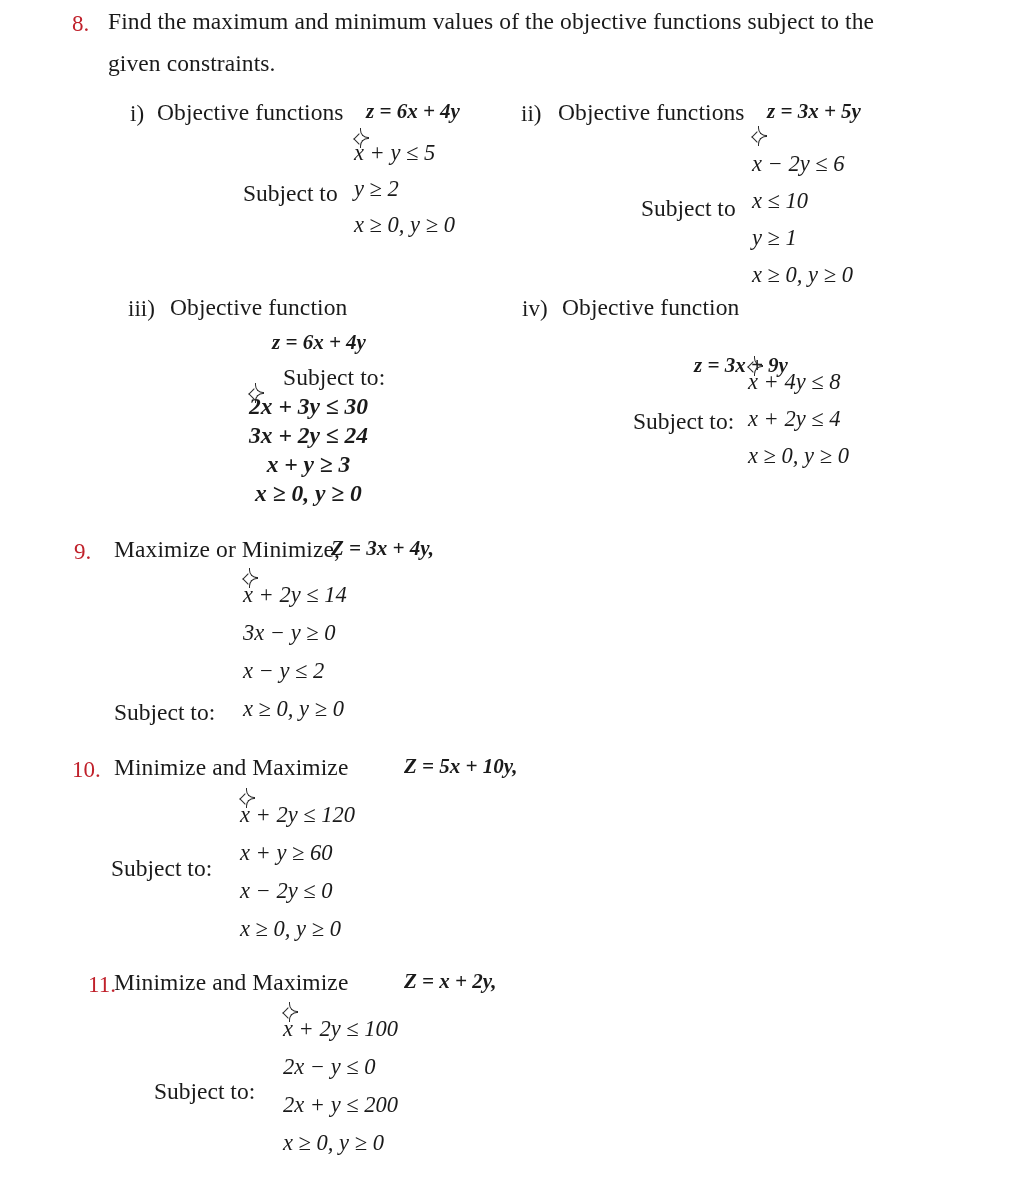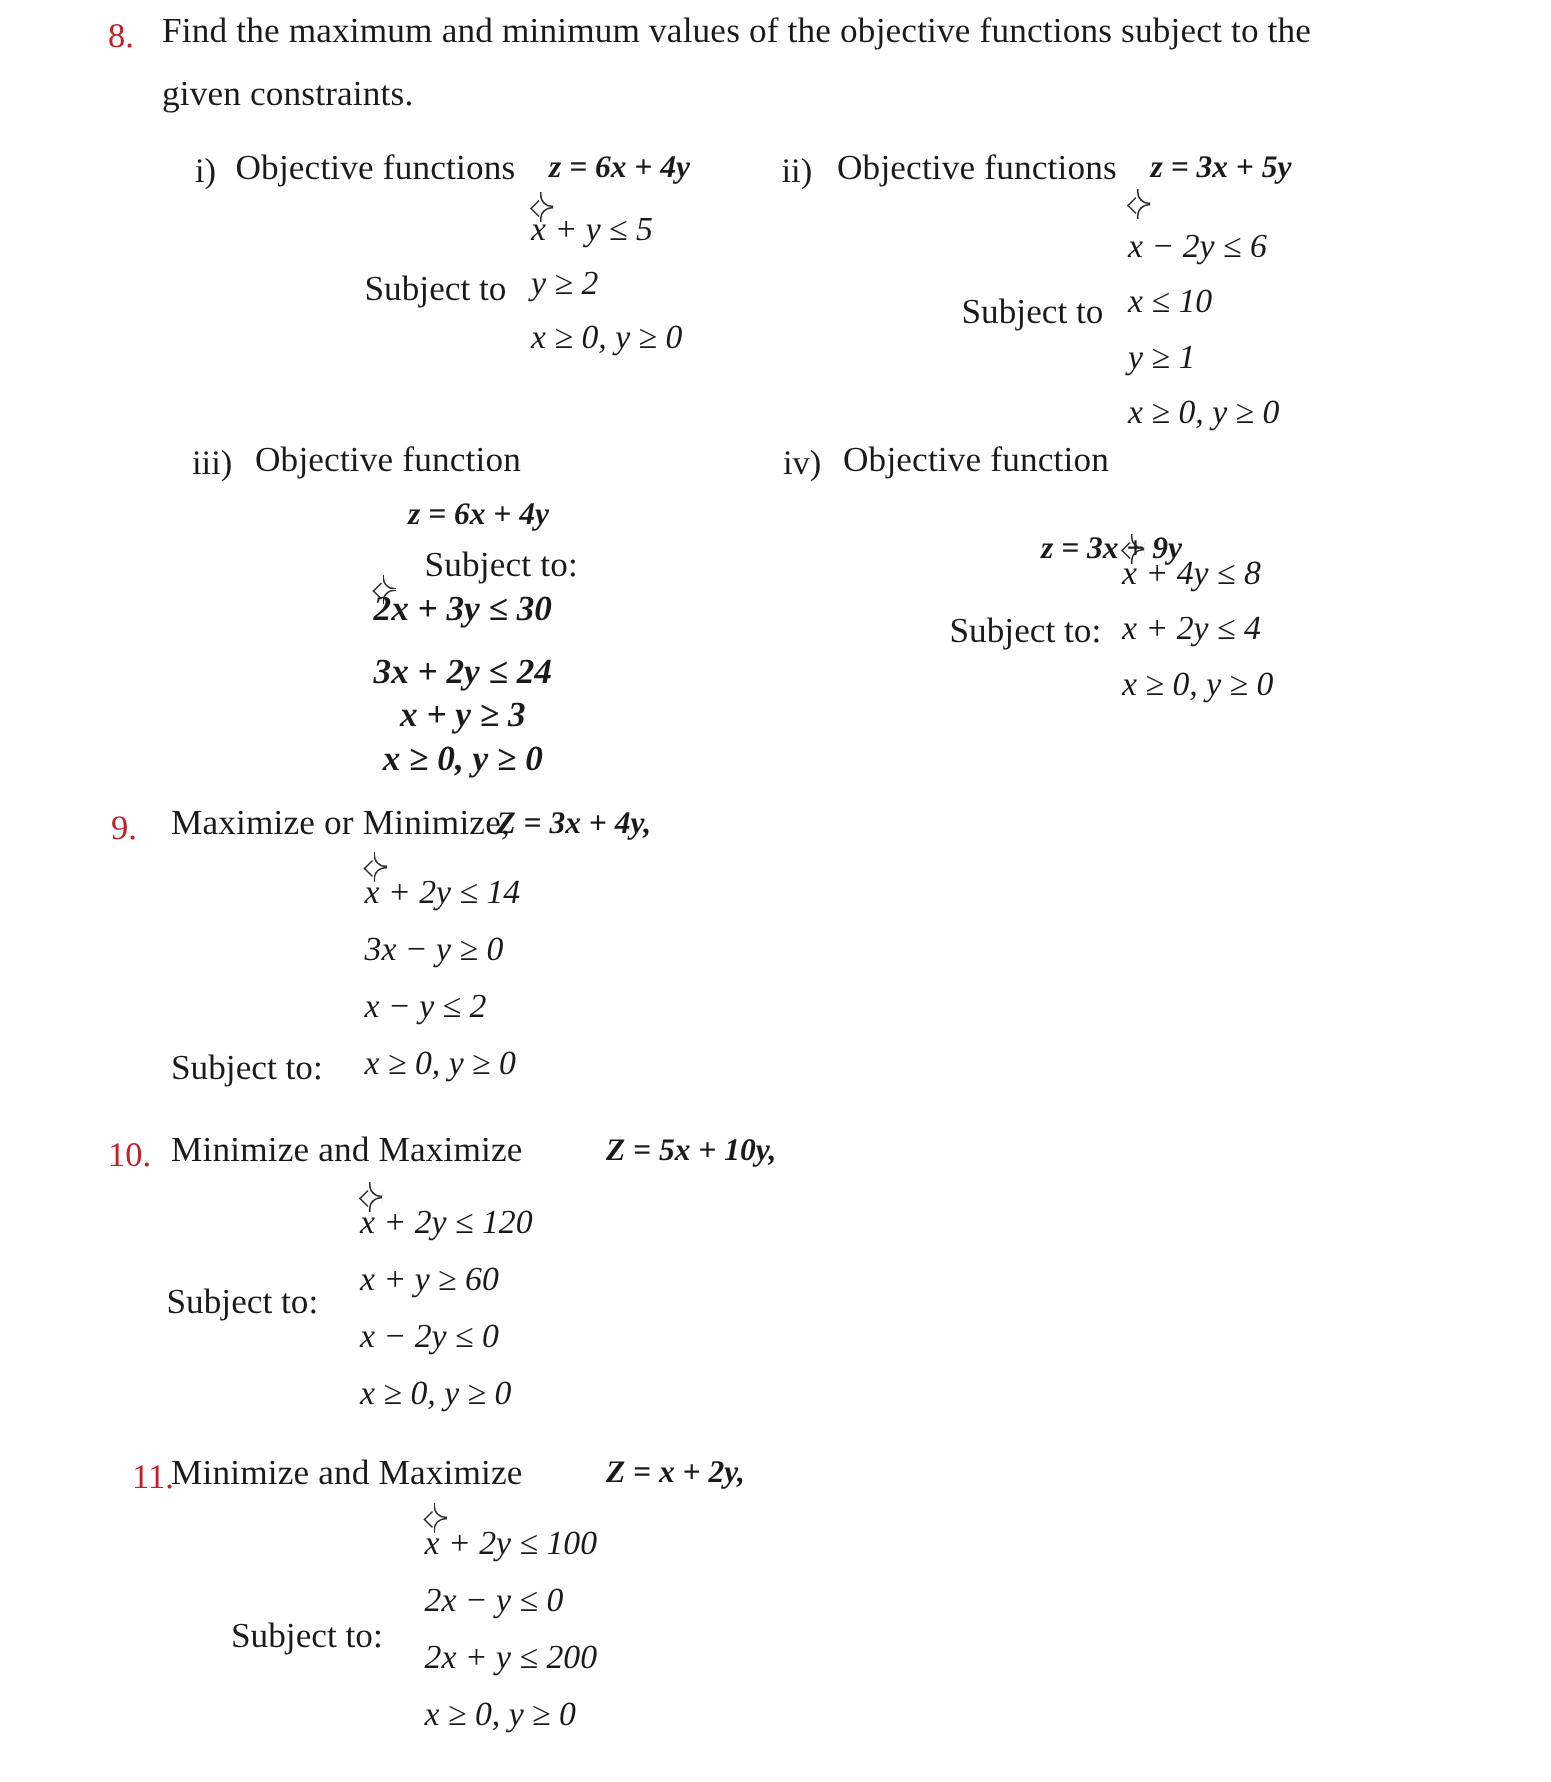--- a/index.html
+++ b/index.html
@@ -174,21 +174,21 @@
 <span class="abs mathbold" style="left:272px; top:332px;">z = 6x + 4y</span>
 <span class="abs prose" style="left:283px; top:366px;">Subject to:</span>
 
 <div class="system" style="left:249px; top:393px; height:116px;">
   <div class="brace">
     <span class="hook-top"></span>
       <span class="hook-bot"></span>
   </div>
   <div class="rows">
     <div class="mathheavy" style="height:29px; line-height:26px;text-align:center;">2x + 3y ≤ 30</div>
-    <div class="mathheavy" style="height:29px; line-height:26px;margin-top:13px;">3x + 2y ≤ 24</div>
+    <div class="mathheavy" style="height:29px; line-height:26px;">3x + 2y ≤ 24</div>
     <div class="mathheavy" style="height:29px; line-height:26px; text-align:center;">x + y ≥ 3</div>
     <div class="mathheavy" style="height:29px; line-height:26px; text-align:center;">x ≥ 0, y ≥ 0</div>
   </div>
 </div>
 
 <span class="abs roman" style="left:522px; top:297px;">iv)</span>
 <span class="abs prose" style="left:562px; top:296px;">Objective function</span>
 <span class="abs mathbold" style="left:694px; top:332px;margin-top:23px;">z = 3x + 9y</span>
 
 <span class="subjlabel" style="left:633px; top:410px;">Subject to:</span>

